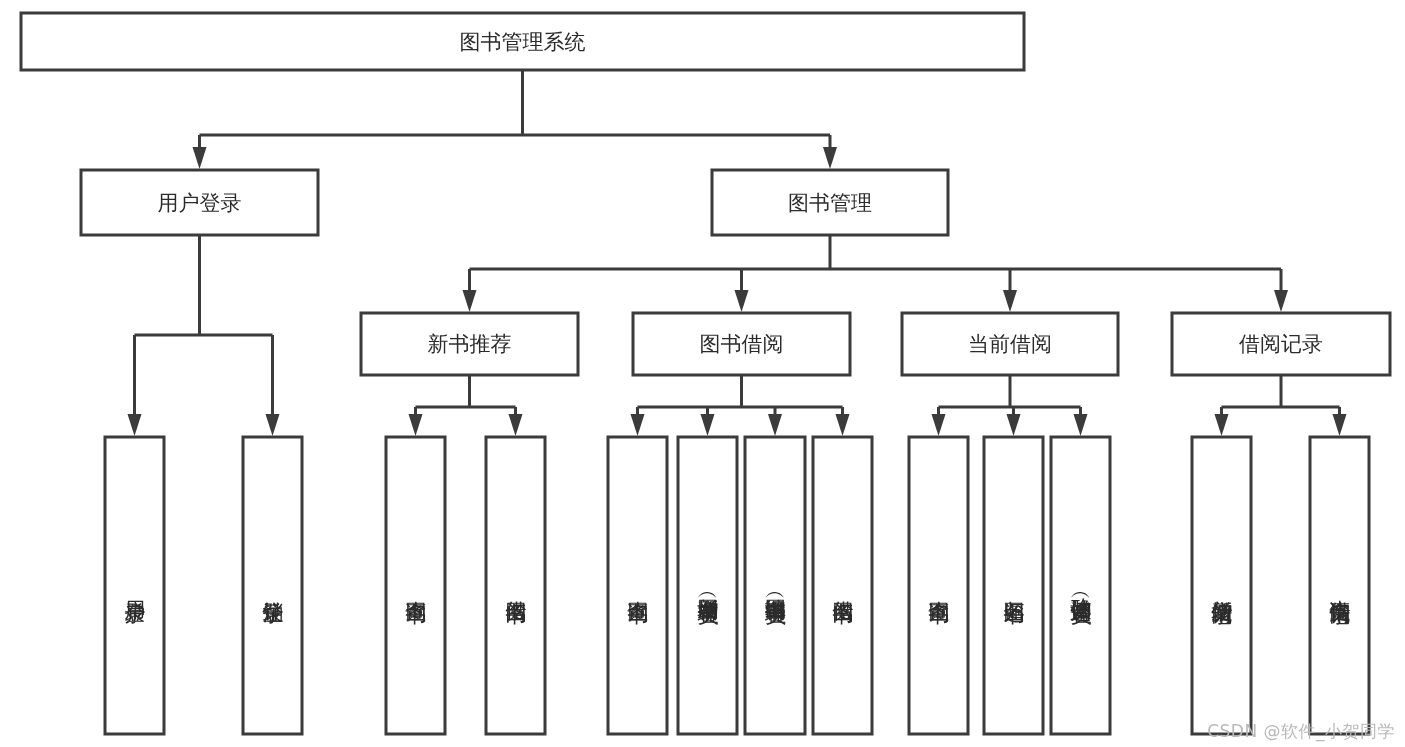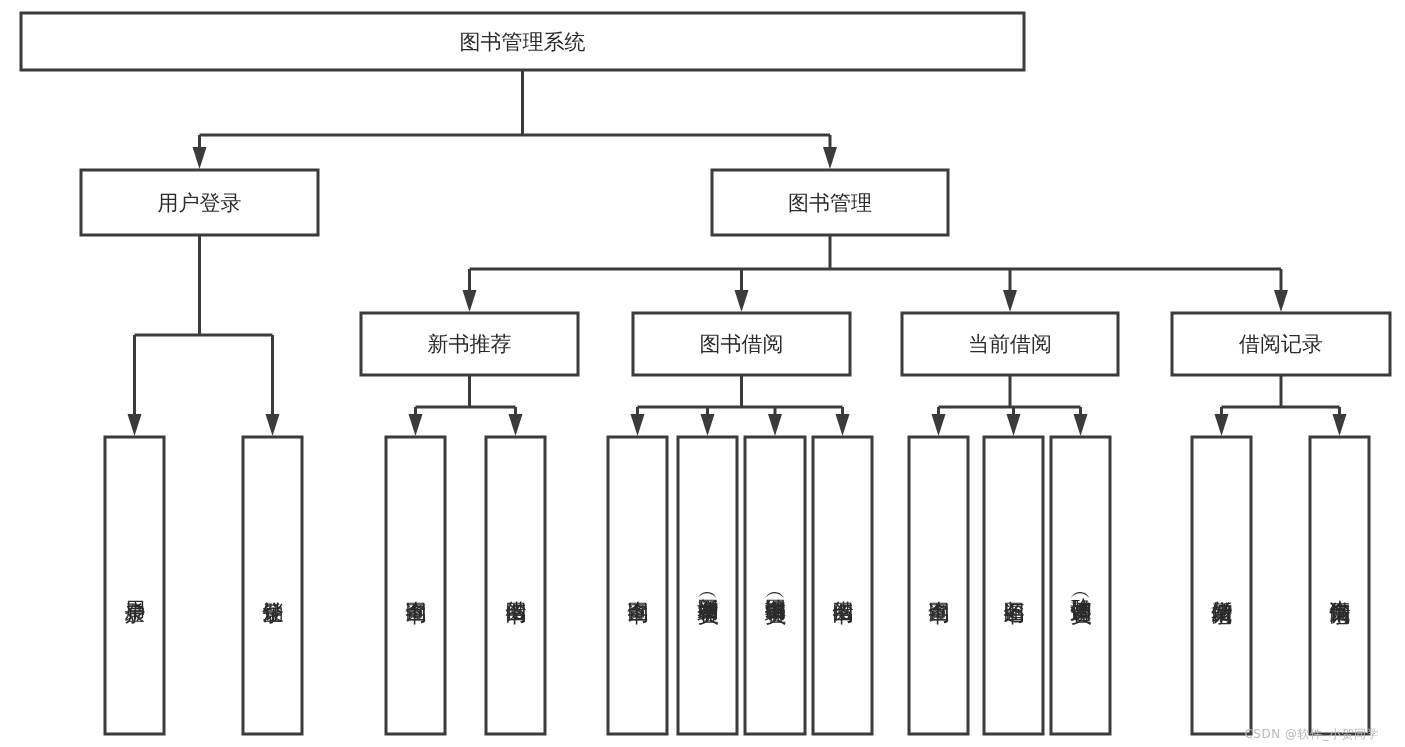--- a/index.html
+++ b/index.html
@@ -60,24 +60,24 @@
     letter-spacing: 1px;
     display: flex;
     align-items: center;
     justify-content: center;
     text-align: center;
     pointer-events: none;
     white-space: nowrap;
   }
   #watermark {
     position: absolute;
-    right: 26px;
+    right: 10px;
     bottom: 4px;
     font-family: "DejaVu Sans", "Liberation Sans", sans-serif;
-    font-size: 12px;
+    font-size: 17px;
     color: #b9b9b9;
     letter-spacing: 0.5px;
     white-space: nowrap;
   }
 </style>
 </head>
 <body>
 
 <div id="diagram-root">
 

